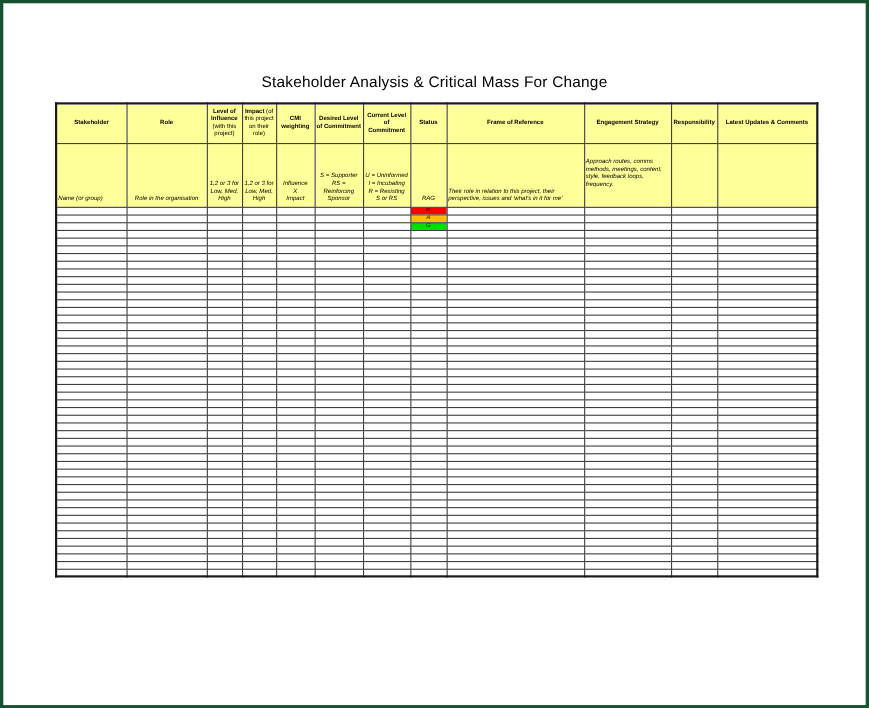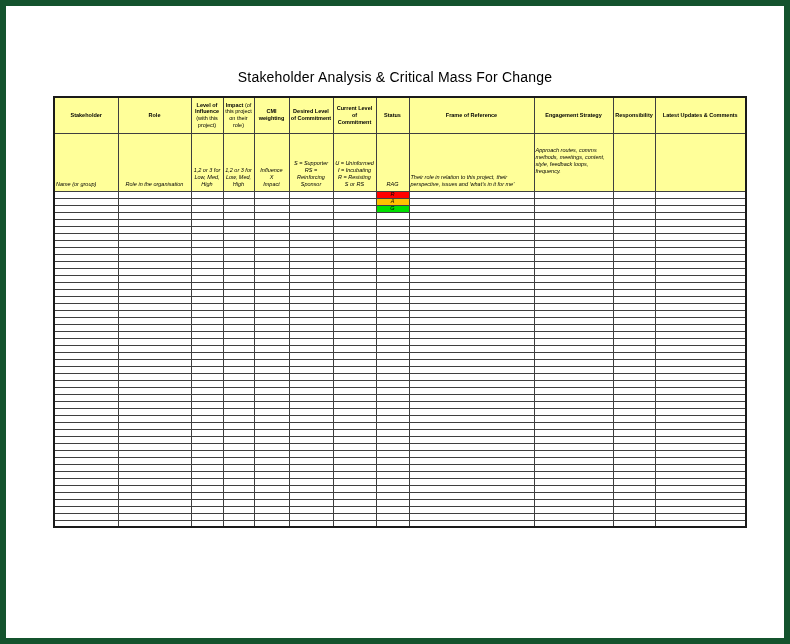--- a/index.html
+++ b/index.html
@@ -3,21 +3,21 @@
 <meta charset="utf-8">
 <style>
   html,body{margin:0;padding:0;}
   body{
     width:790px;height:644px;background:#ffffff;
     font-family:"Liberation Sans","DejaVu Sans",sans-serif;
     color:#000;
   }
   .page{
     position:relative;width:790px;height:644px;
-    box-sizing:border-box;border:6px solid #14532d;background:#fff;
+    box-sizing:border-box;border:3px solid #14532d;background:#fff;
     overflow:hidden;
   }
   .title{
     position:absolute;top:63px;left:0;width:100%;
     text-align:center;font-size:14px;letter-spacing:0.2px;color:#000;
   }
   table.grid{
     position:absolute;left:47px;top:90px;width:693px;
     border-collapse:collapse;table-layout:fixed;
     border:2px solid #1a1a1a;

